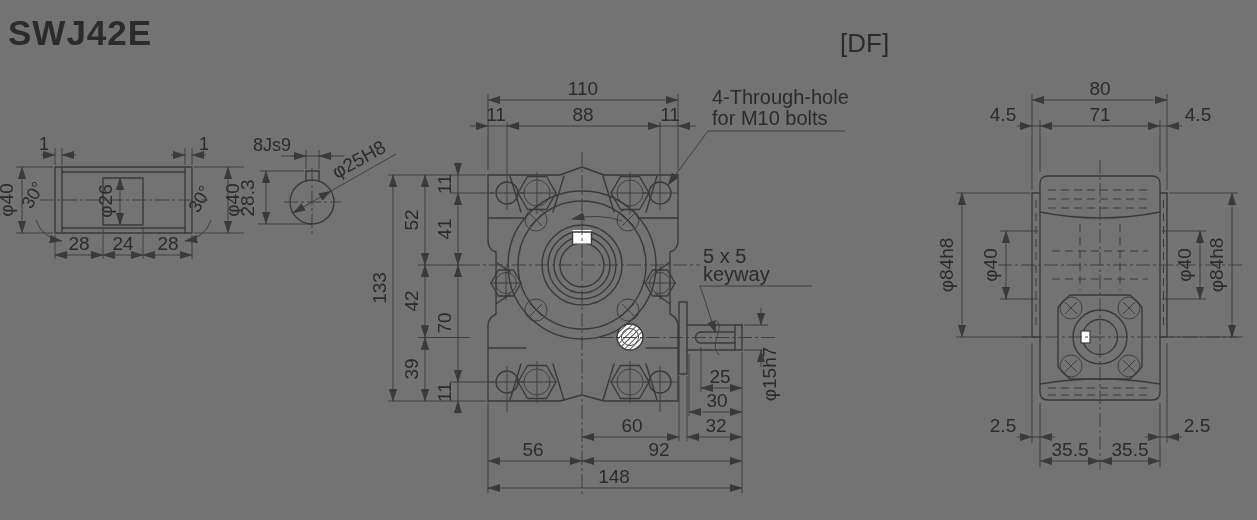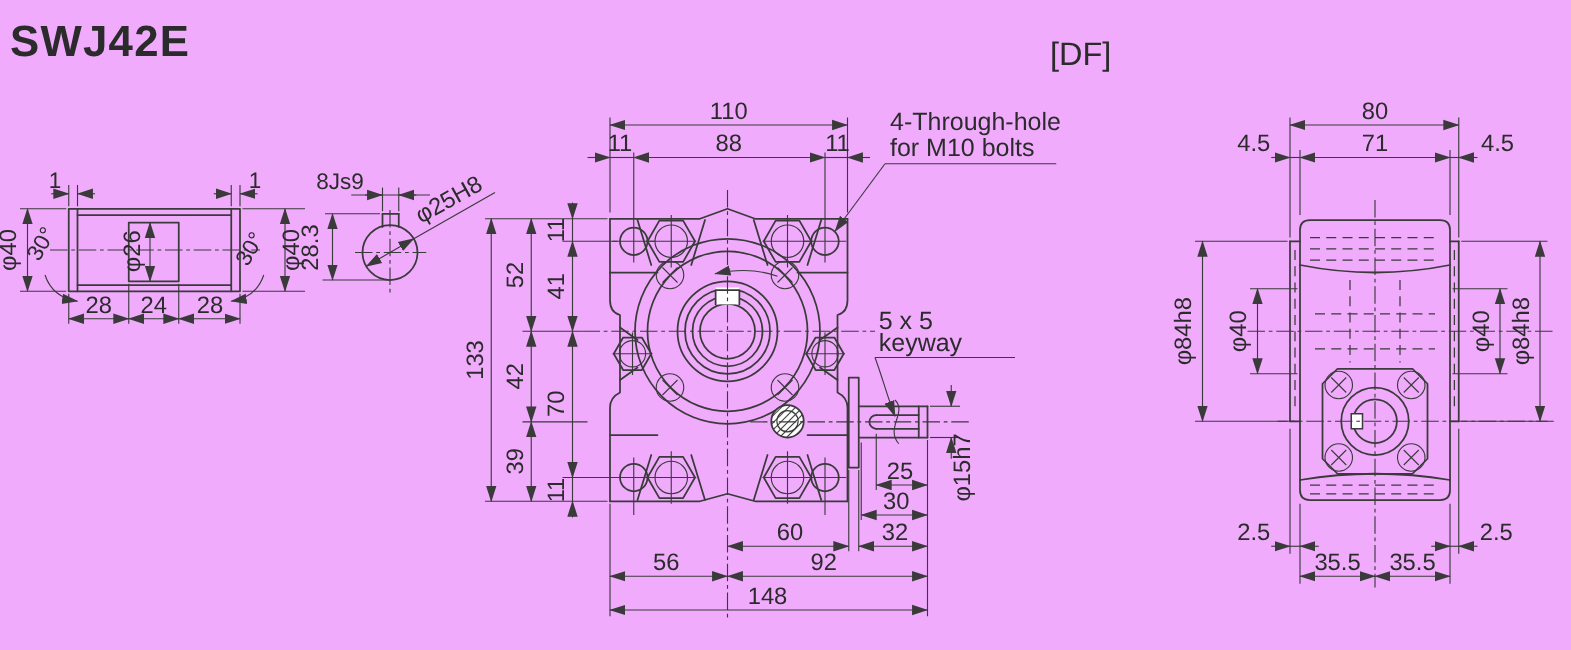--- a/index.html
+++ b/index.html
@@ -1,16 +1,16 @@
 <!DOCTYPE html>
 <html><head>
 <meta charset="utf-8">
 <style>
   html,body{margin:0;padding:0;background:#fff;}
-  .canvas{position:relative;width:1257px;height:520px;background:#f0abfc;overflow:hidden;
+  .canvas{position:relative;width:1257px;height:520px;background:#737373;overflow:hidden;
           font-family:"Liberation Sans",sans-serif;}
   svg{display:block}
   .s  {stroke:#3a3a3a;stroke-width:1.4;fill:none;stroke-linecap:round;stroke-linejoin:round;}
   .t  {stroke:#3a3a3a;stroke-width:0.9;fill:none;}
   .cl {stroke:#3a3a3a;stroke-width:0.9;fill:none;stroke-dasharray:14 3 3 3;}
   .hid{stroke:#3a3a3a;stroke-width:1;fill:none;stroke-dasharray:8 5;}
   text{fill:#2b2b2b;font-family:"Liberation Sans",sans-serif;}
   .dim{font-size:19px;text-anchor:middle;}
   .dimS{font-size:18px;text-anchor:middle;}
   .note{font-size:20px;text-anchor:start;}

